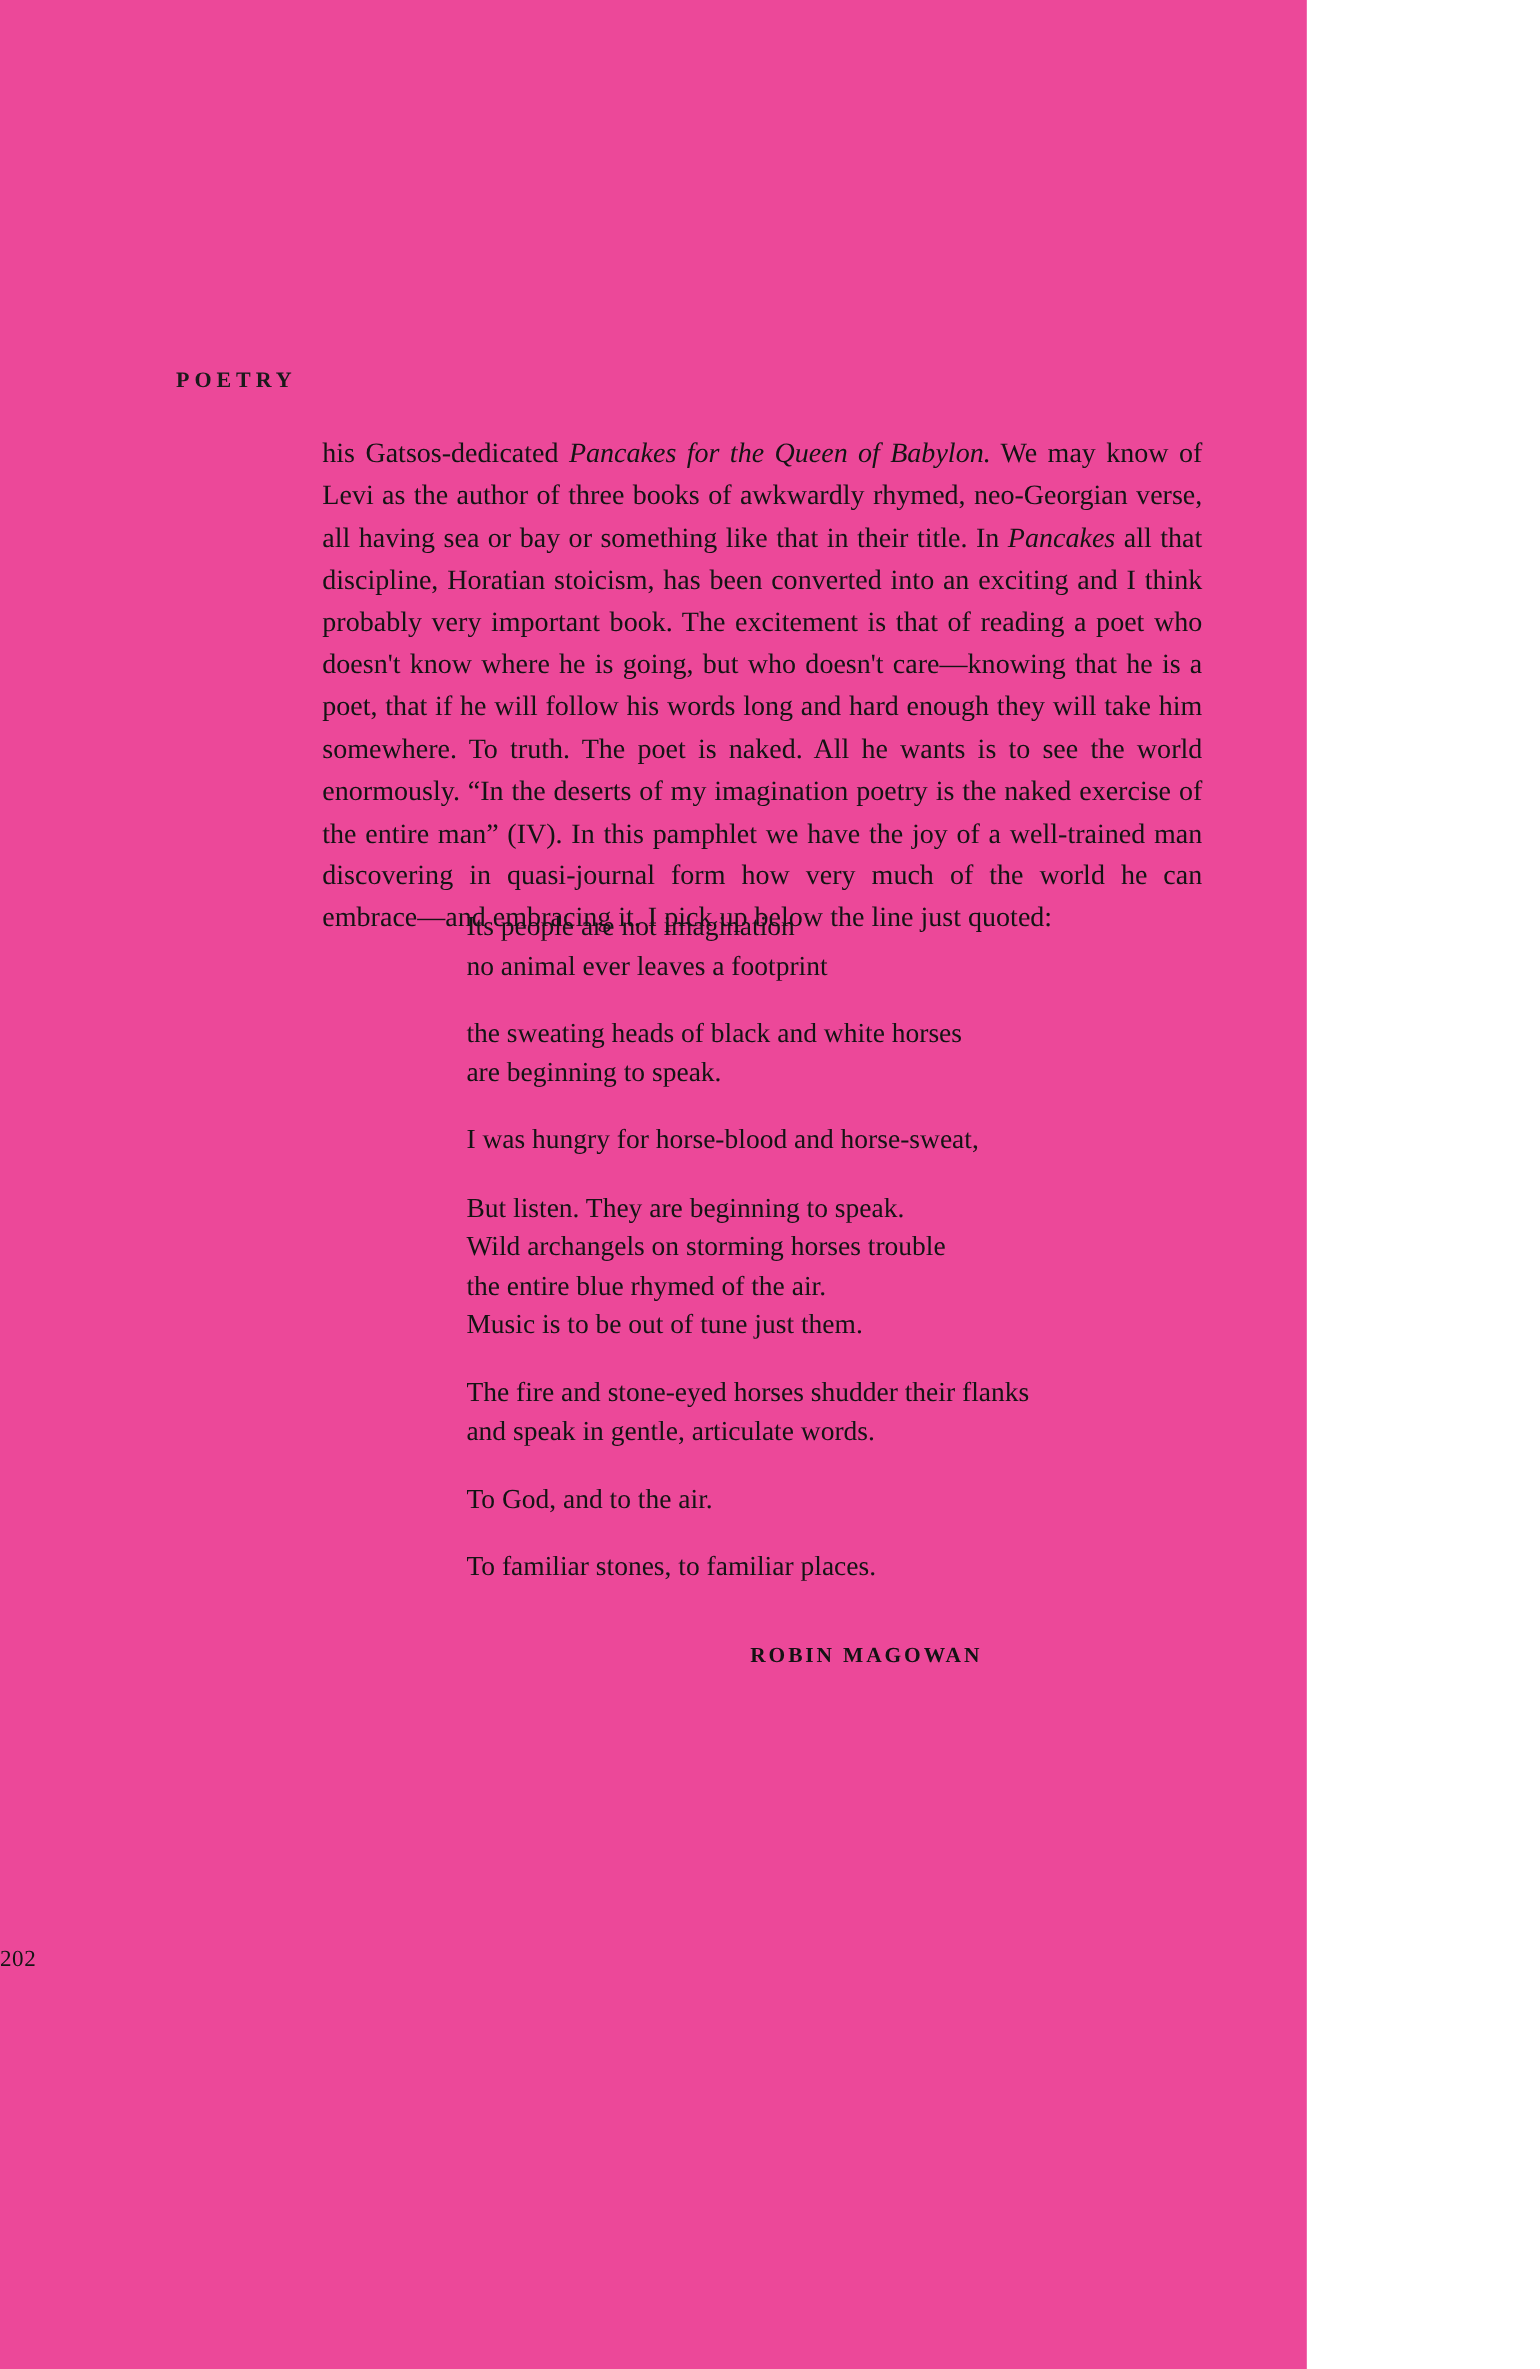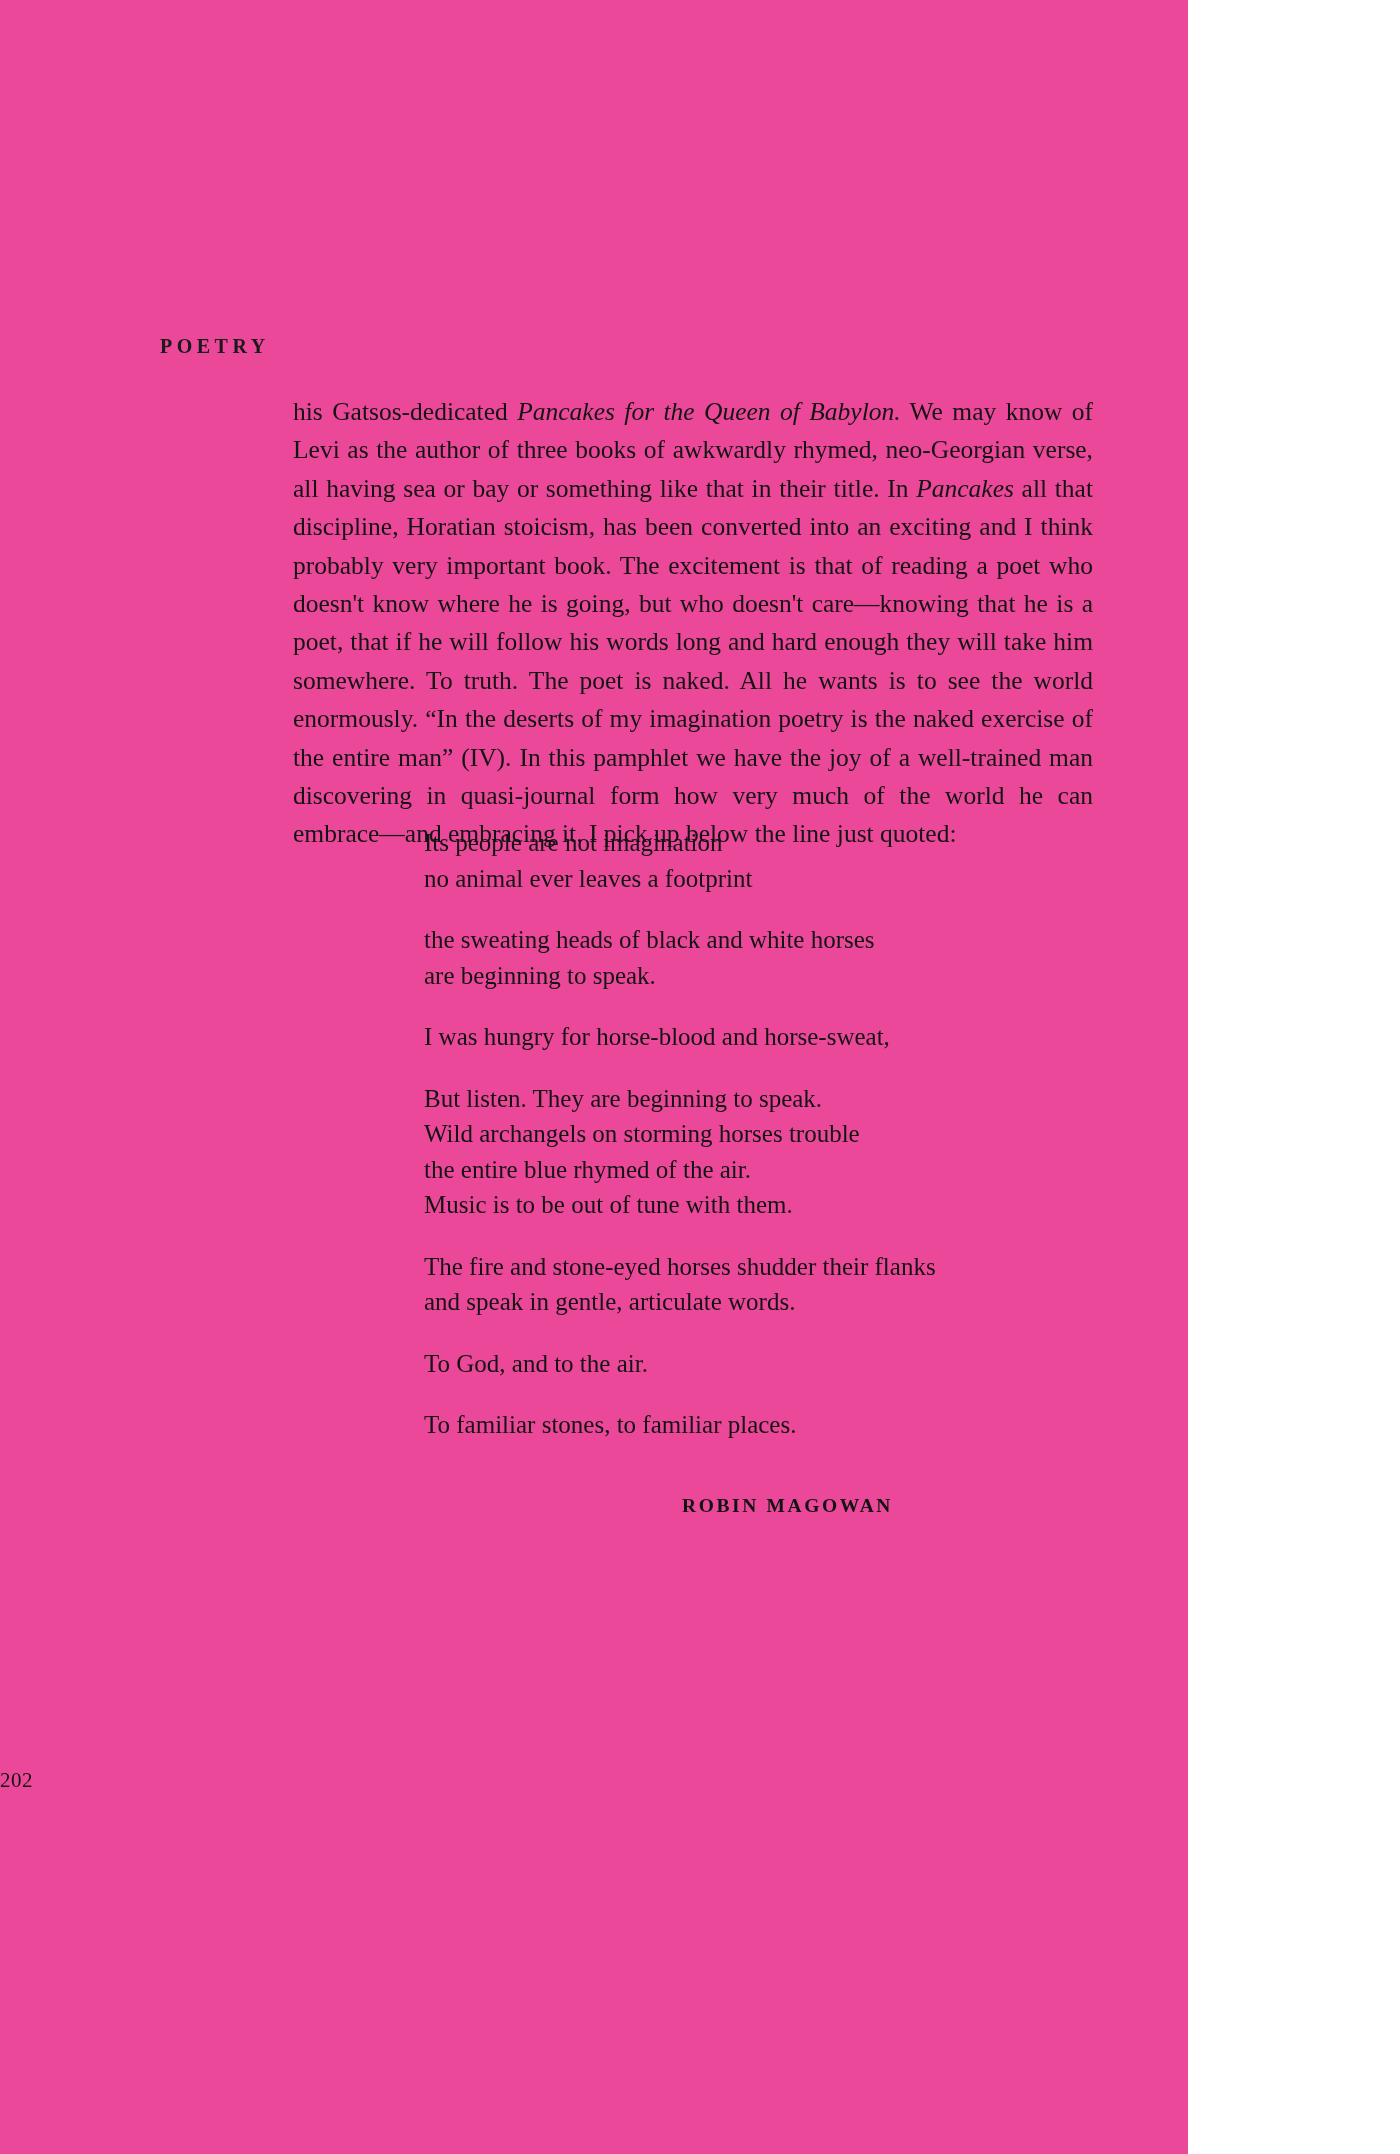--- a/index.html
+++ b/index.html
@@ -121,21 +121,21 @@
         <span class="line">the sweating heads of black and white horses</span>
         <span class="line">are beginning to speak.</span>
       </div>
       <div class="stanza">
         <span class="line">I was hungry for horse-blood and horse-sweat,</span>
       </div>
       <div class="stanza">
         <span class="line">But listen. They are beginning to speak.</span>
         <span class="line">Wild archangels on storming horses trouble</span>
         <span class="line">the entire blue rhymed of the air.</span>
-        <span class="line">Music is to be out of tune with them.</span>
+        <span class="line">Music is to be out of tune just them.</span>
       </div>
       <div class="stanza">
         <span class="line">The fire and stone-eyed horses shudder their flanks</span>
         <span class="line">and speak in gentle, articulate words.</span>
       </div>
       <div class="stanza">
         <span class="line">To God, and to the air.</span>
       </div>
       <div class="stanza">
         <span class="line">To familiar stones, to familiar places.</span>

